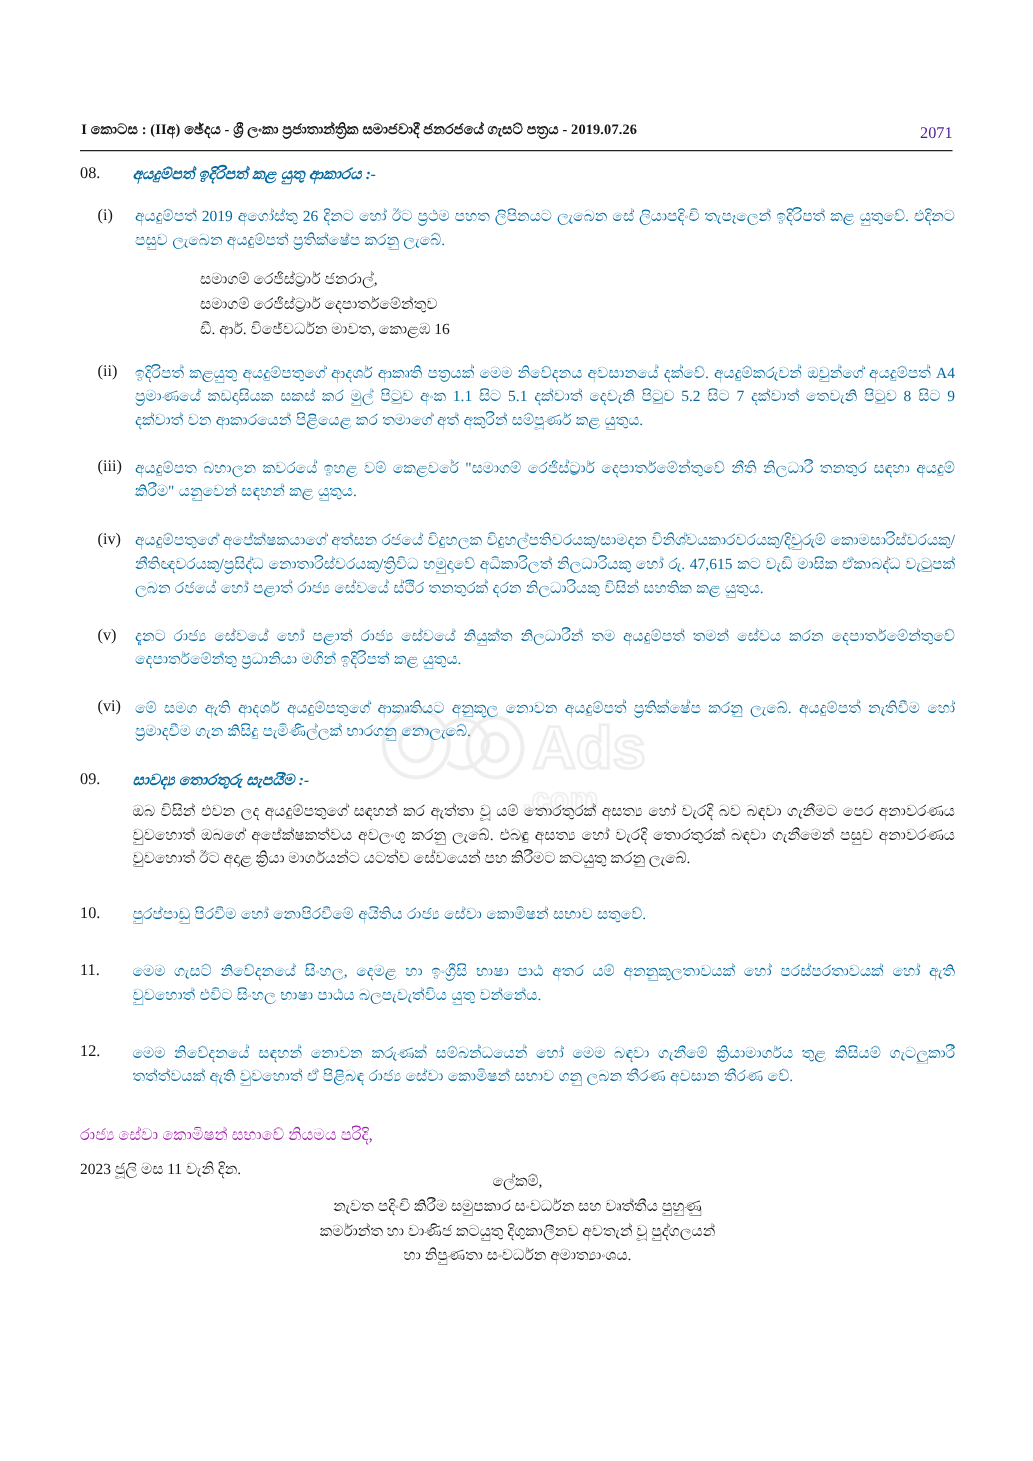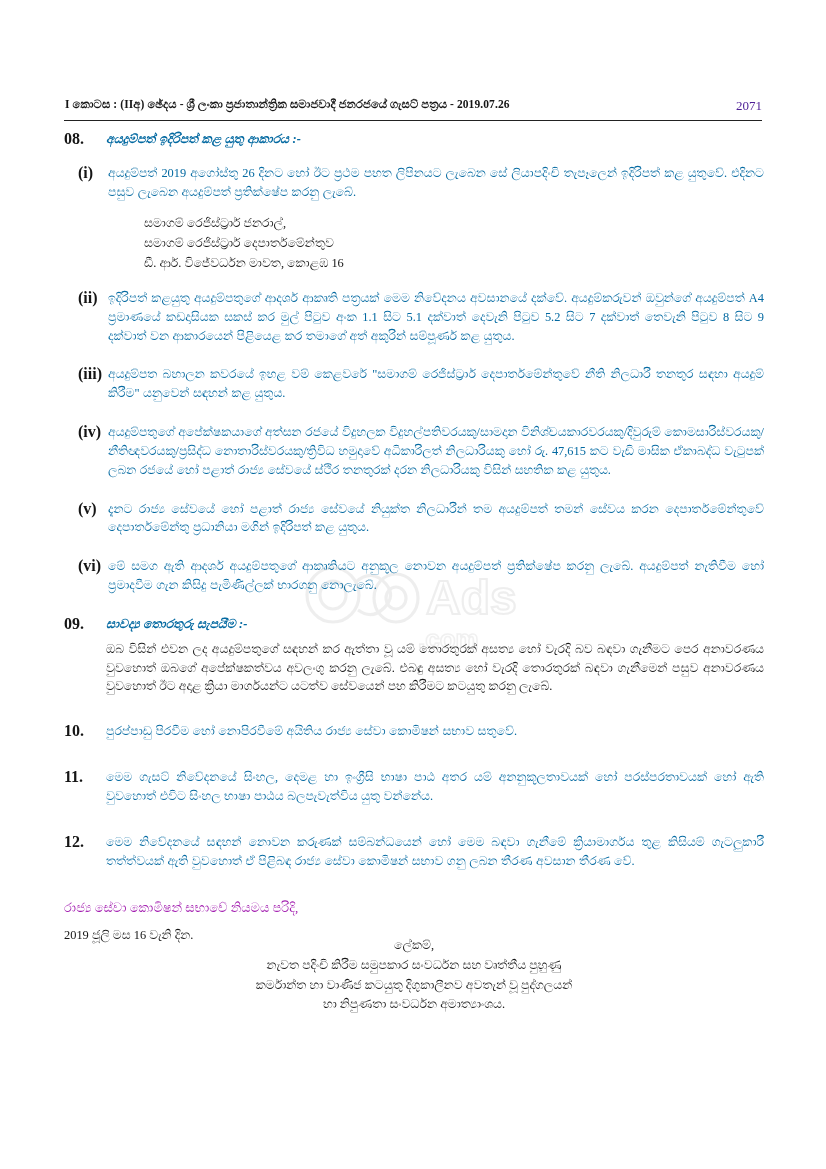--- a/index.html
+++ b/index.html
@@ -86,25 +86,24 @@
 
   .block {
     display: flex;
     align-items: flex-start;
     margin-bottom: 11px;
   }
   .block.tight { margin-bottom: 6px; }
 
   .marker {
     flex: 0 0 auto;
-    font-size: 16px;
+    font-size: 13px;
     color: #151515;
     text-align: left;
     padding-top: 0px;
-    font-weight: bold;
   }
   .marker.num   { width: 42px; }
   .marker.roman { width: 44px; padding-left: 14px; box-sizing: border-box; }
 
   .btext {
     flex: 1 1 auto;
     font-size: 12.4px;
     line-height: 1.52;
     text-align: justify;
     color: #0369a1;
@@ -115,21 +114,21 @@
     font-weight: bold;
   }
 
   
   .address {
     margin: 9px 0 16px 80px;
     font-size: 12.4px;
     line-height: 1.62;
     color: #151515;
   }
-  .address div { white-space: nowrap; }
+  .address div { white-space: nowrap; margin-left: 16px; }
 
   
   .subpara {
     margin-left: 42px;
     font-size: 12.4px;
     line-height: 1.52;
     text-align: justify;
     color: #151515;
   }
 
@@ -274,15 +273,15 @@
 
     <div class="signature">
       <div>ලේකම්,</div>
       <div>නැවත පදිංචි කිරීම සමුපකාර සංවර්ධන සහ වෘත්තීය පුහුණු</div>
       <div>කර්මාන්ත හා වාණිජ කටයුතු දිගුකාලීනව අවතැන් වූ පුද්ගලයන්</div>
       <div>හා නිපුණතා සංවර්ධන අමාත්‍යාංශය.</div>
     </div>
 
   </div>
 
-  <div class="datestamp">2019 ජූලි මස 16 වැනි දින.</div>
+  <div class="datestamp">2023 ජූලි මස 11 වැනි දින.</div>
 
 </div>
 
 </body></html>

